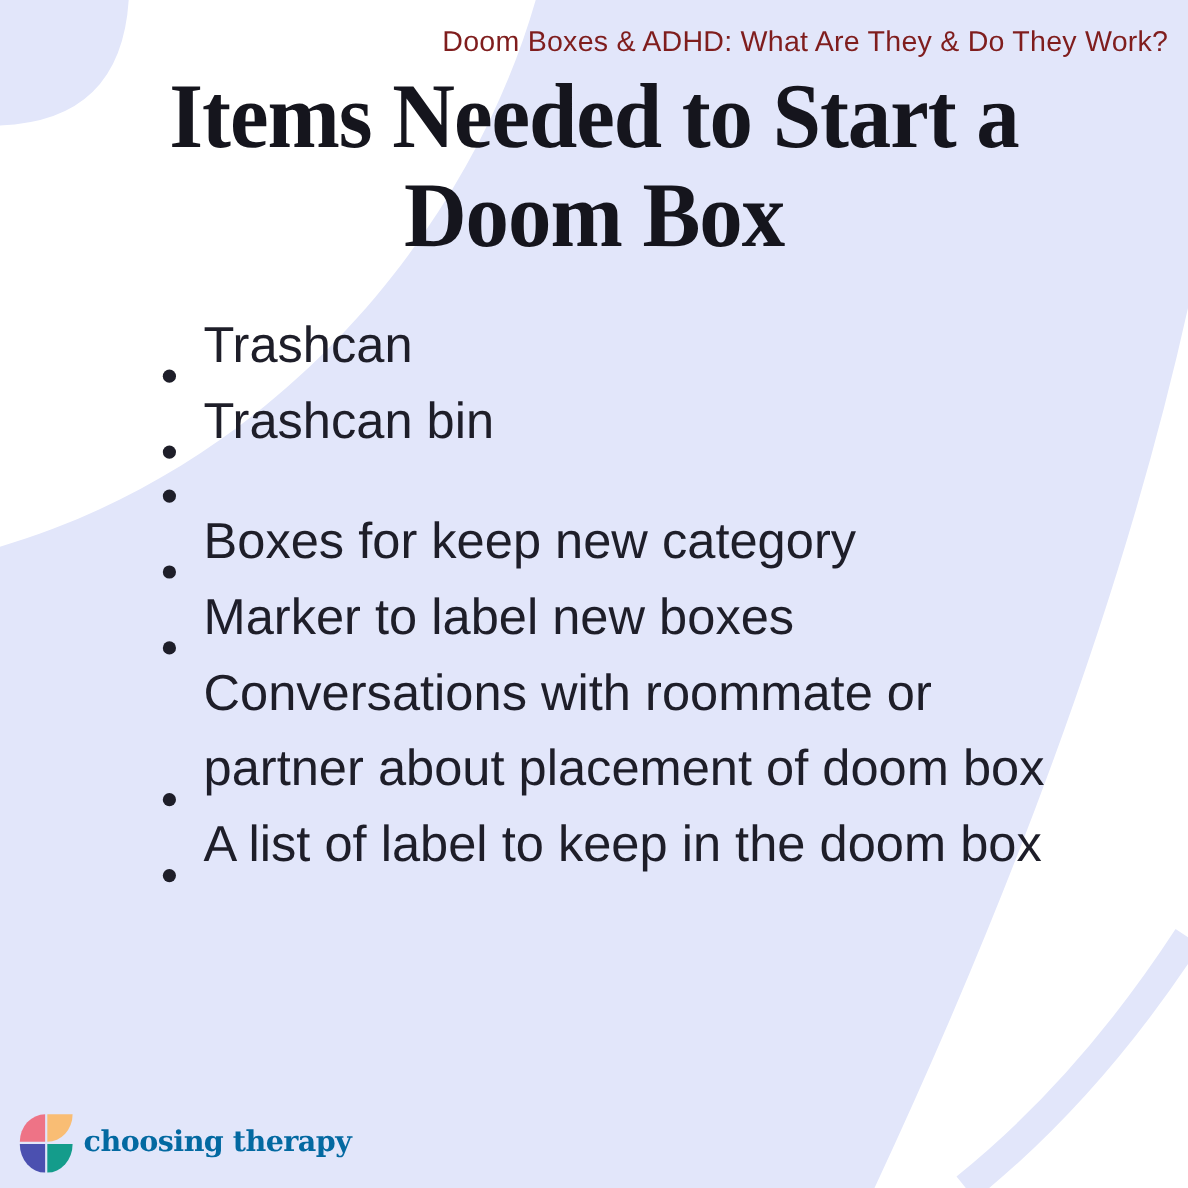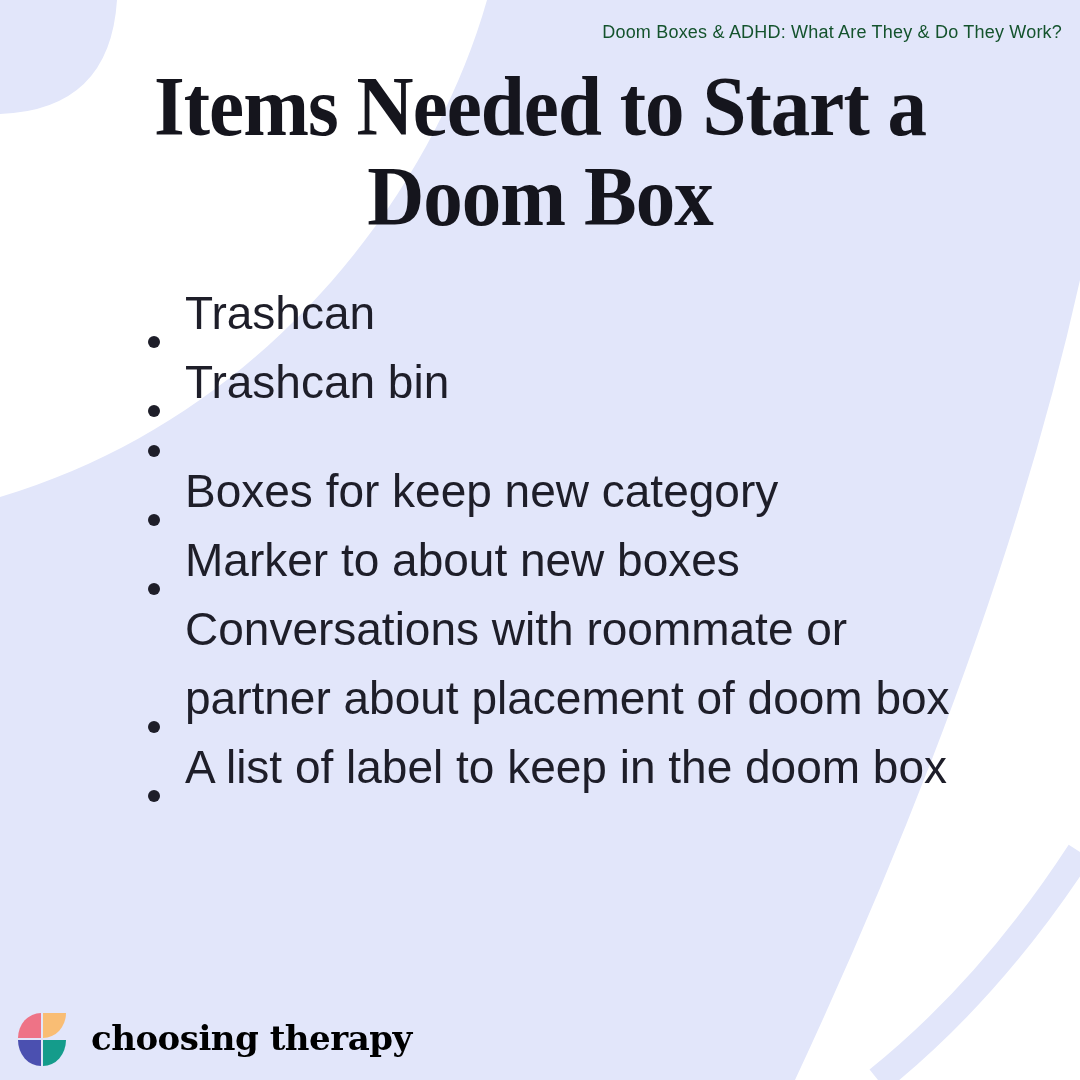--- a/index.html
+++ b/index.html
@@ -21,23 +21,23 @@
     height: 1080px;
     display: block;
   }
 
   .content { position: absolute; inset: 0; }
 
   .attribution {
     position: absolute;
     top: 22px;
     right: 18px;
-    font-size: 18px;
+    font-size: 26px;
     letter-spacing: 0.2px;
-    color: #14532d;
+    color: #7f1d1d;
     font-family: "Liberation Sans", sans-serif;
   }
 
   h1.title {
     position: absolute;
     top: 62px;
     left: 0;
     width: 100%;
     margin: 0;
     text-align: center;
@@ -93,26 +93,26 @@
     grid-template-rows: 25px 26px;
     gap: 2px;
   }
   .petal { width: 100%; height: 100%; }
   .petal.pink  { background: #ee7386; border-top-left-radius: 100%; }
   .petal.peach { background: #f9bd74; border-bottom-right-radius: 100%; }
   .petal.indigo{ background: #4b50b0; border-bottom-left-radius: 100%; }
   .petal.teal  { background: #149c8b; border-bottom-right-radius: 100%; }
 
   .logo-word {
-    margin-left: 25px;
+    margin-left: 10px;
     font-family: "DejaVu Serif", serif;
     font-weight: 700;
-    font-size: 34px;
+    font-size: 26px;
     letter-spacing: -0.5px;
-    color: #000000;
+    color: #0369a1;
     padding-bottom: 4px;
   }
 </style>
 </head>
 <body>
 
 <div class="canvas">
 
   <svg class="bg-svg" viewBox="0 0 1080 1080" aria-hidden="true">
 
@@ -143,21 +143,21 @@
       </li>
       <li>
         <span class="dot"></span>
       </li>
       <li>
         <span class="dot"></span>
         <span class="li-text">Boxes for keep new category</span>
       </li>
       <li>
         <span class="dot"></span>
-        <span class="li-text">Marker to about new boxes</span>
+        <span class="li-text">Marker to label new boxes</span>
       </li>
       <li class="wrap-narrow">
         <span class="dot"></span>
         <span class="li-text">Conversations with roommate or partner about placement of doom box</span>
       </li>
       <li>
         <span class="dot"></span>
         <span class="li-text">A list of label to keep in the doom box</span>
       </li>
     </ul>

